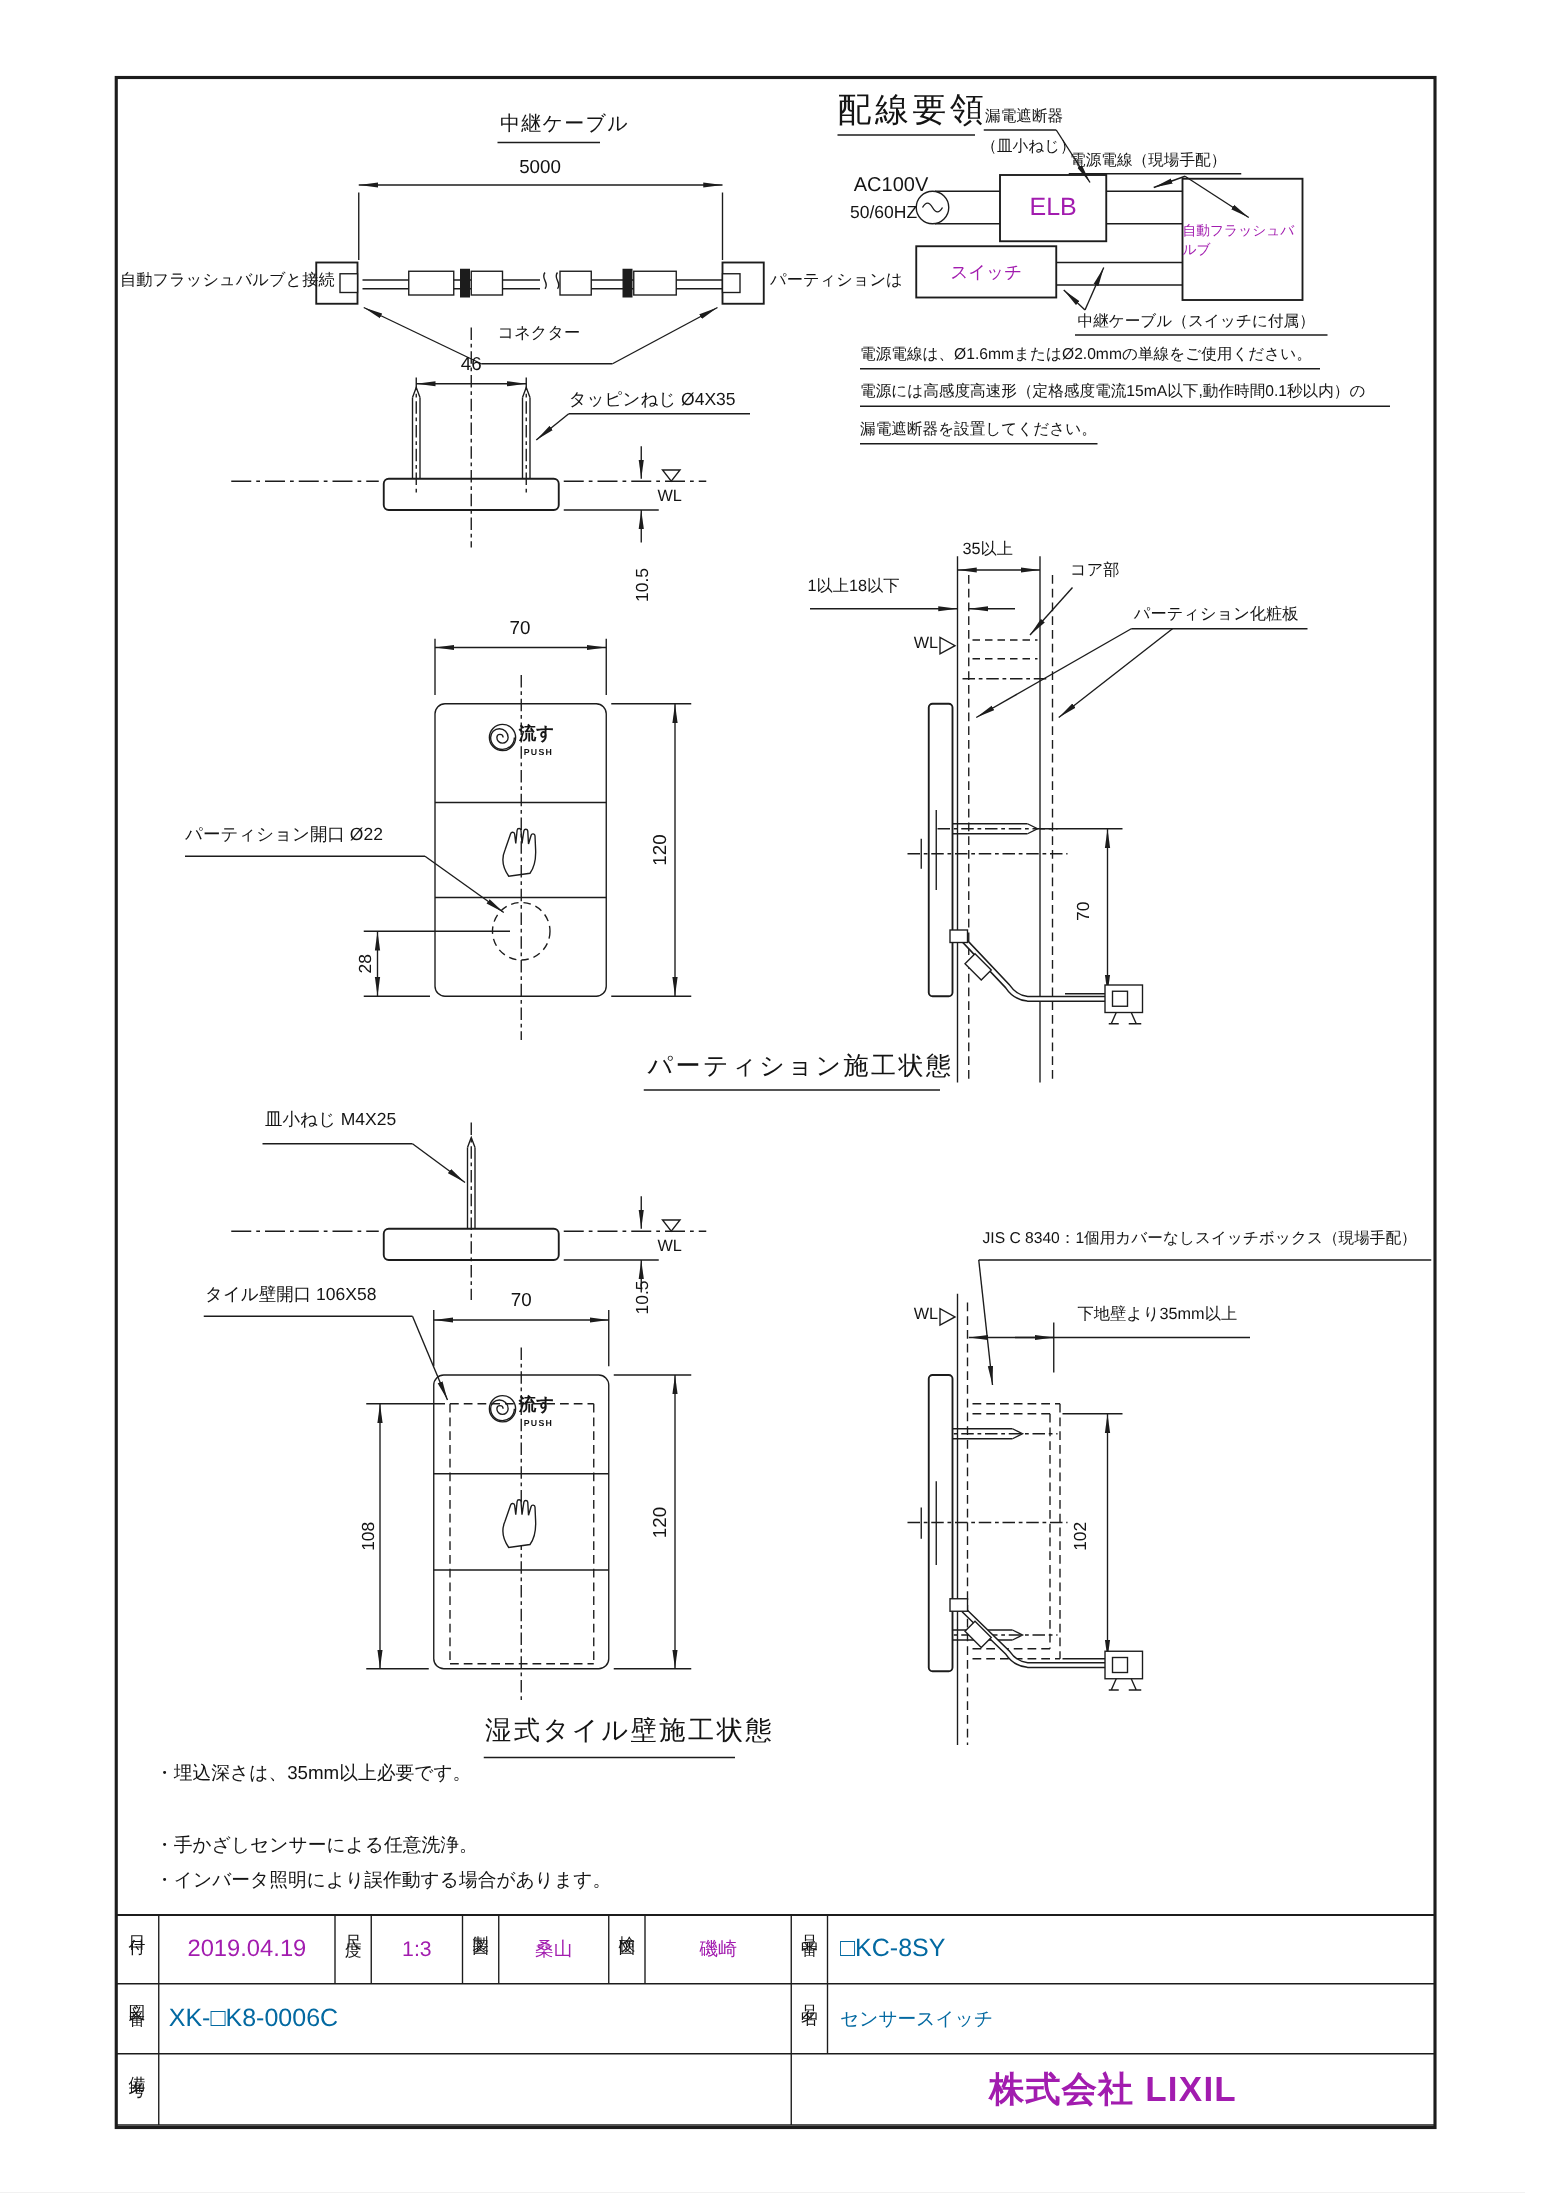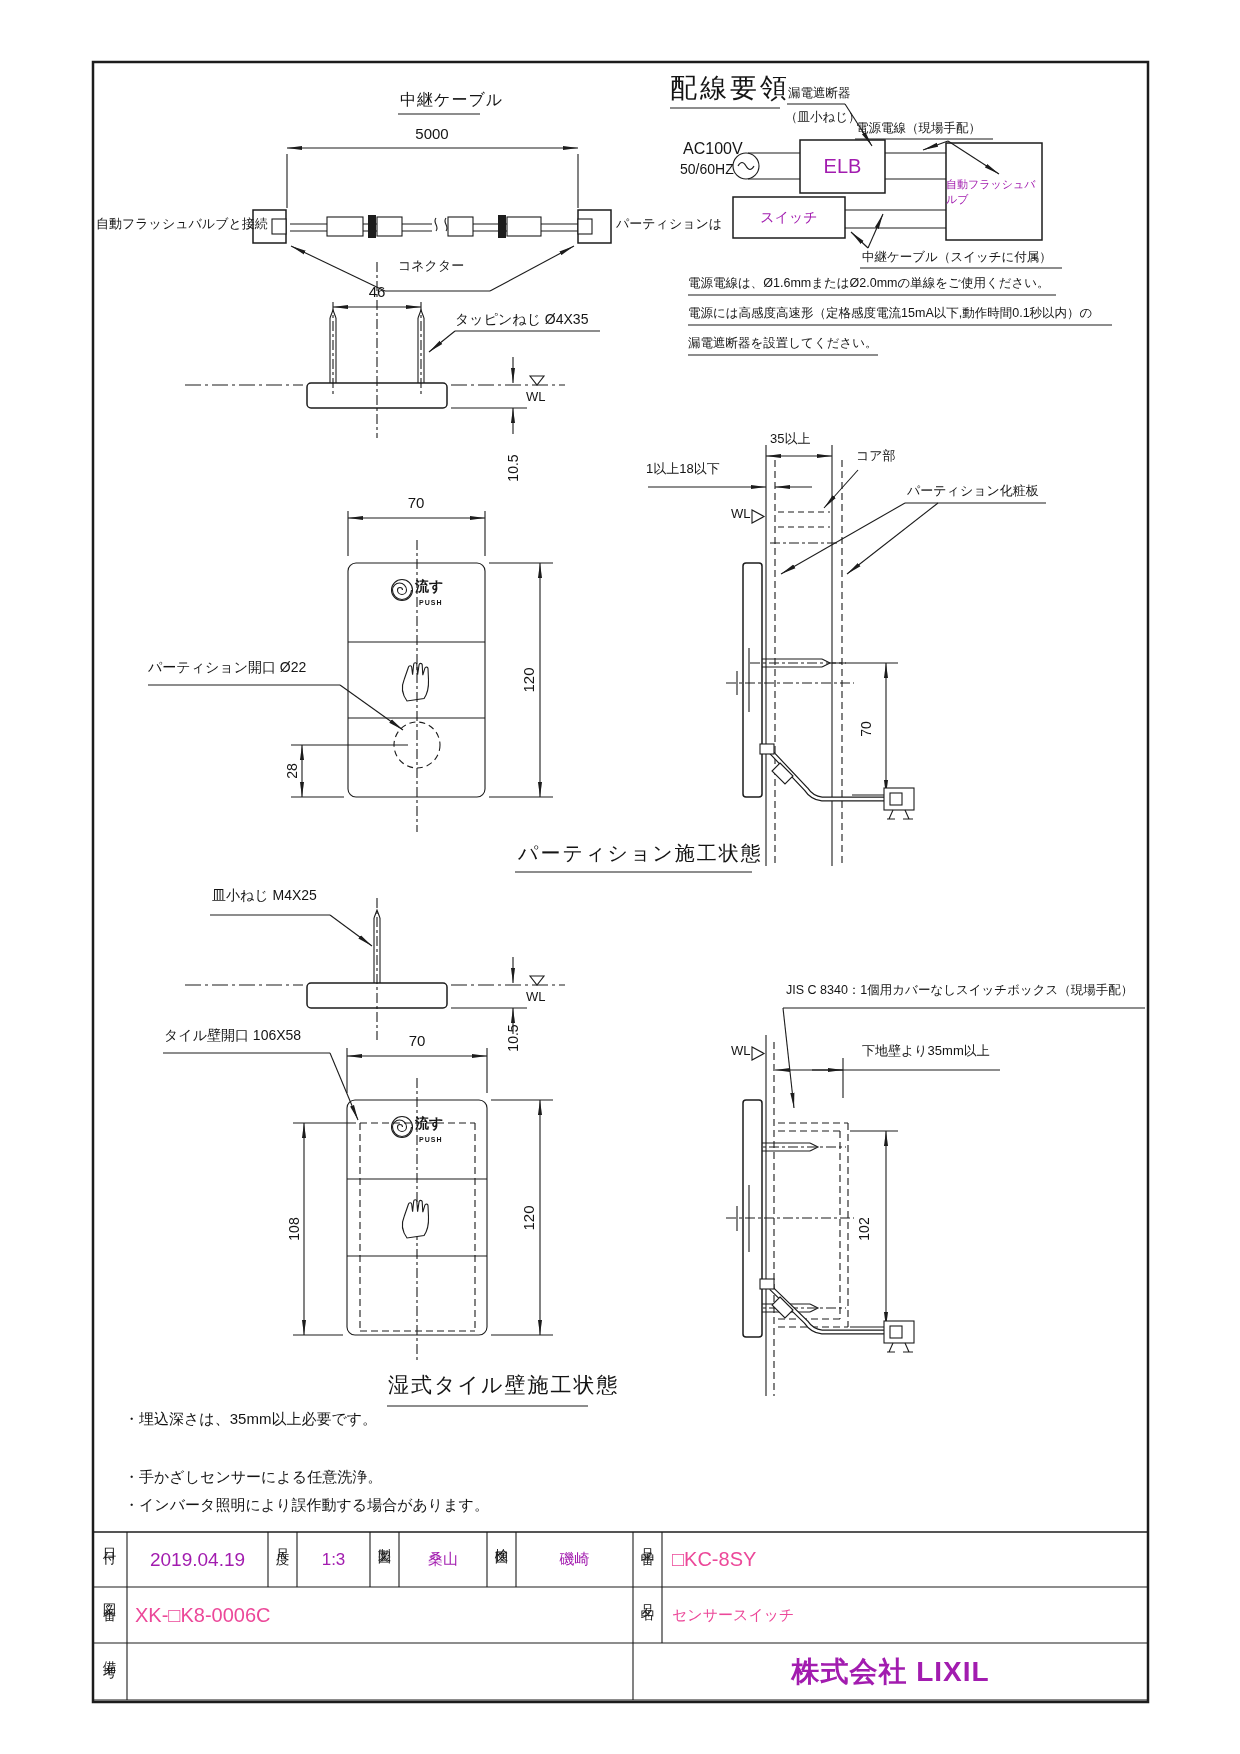--- a/index.html
+++ b/index.html
@@ -17,21 +17,21 @@
   svg .dsh { stroke-dasharray:7 4; }
   svg .dc  { stroke-dasharray:6 4; }
   svg .fw { fill:#ffffff; }
   svg .fb { fill:#1c1c1c; stroke:none; }
   .t { position:absolute; white-space:nowrap; color:#141414; line-height:1.25; }
   .tac { text-align:center; }
   .rot { width:80px; height:20px; line-height:20px; text-align:center; transform:rotate(-90deg); }
   .vlab { position:absolute; writing-mode:vertical-rl; text-orientation:upright;
           letter-spacing:4px; font-size:13.5px; white-space:nowrap; color:#141414; }
   .cellc { position:absolute; display:flex; align-items:center; justify-content:center; color:#a21caf; }
-  .celll { position:absolute; display:flex; align-items:center; color:#ec4899; }
+  .celll { position:absolute; display:flex; align-items:center; color:#0369a1; }
 </style>
 </head>
 <body>
 
 <div class="sheet">
 
 <svg class="lines" width="1240" height="1754" viewBox="0 0 1240 1754">
   <defs>
     <marker id="ae" viewBox="0 0 14 5" refX="14" refY="2.5" markerWidth="14" markerHeight="5" orient="auto-start-reverse">
           <path d="M0,0.6 L14,2.5 L0,4.4 z" fill="#1c1c1c"></path>

